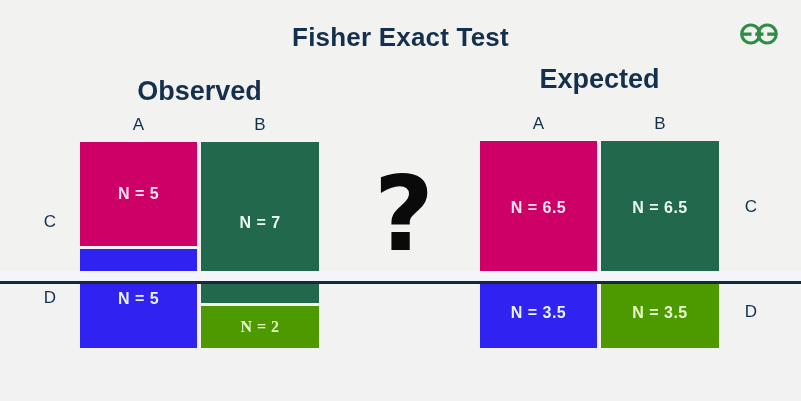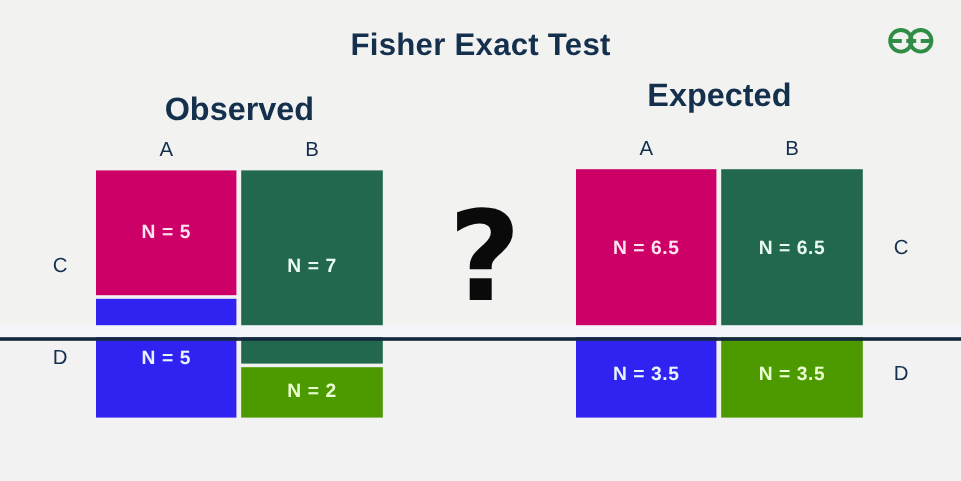--- a/index.html
+++ b/index.html
@@ -148,21 +148,21 @@
       <div class="cell" style="left: 80px; top: 142px; width: 117px; height: 104px; background: rgb(204, 0, 102);">
         <span class="cell-text" style="color: rgb(255, 227, 241);">N = 5</span>
       </div>
       <div class="cell" style="left: 80px; top: 249px; width: 117px; height: 99px; background: rgb(48, 34, 240);">
         <span class="cell-text" style="color: rgb(232, 243, 255);">N = 5</span>
       </div>
       <div class="cell" style="left: 201px; top: 142px; width: 118px; height: 161px; background: rgb(33, 104, 76);">
         <span class="cell-text" style="color: rgb(234, 251, 241);">N = 7</span>
       </div>
       <div class="cell" style="left: 201px; top: 306px; width: 118px; height: 42px; background: rgb(76, 153, 0);">
-        <span class="cell-text" style="color: rgb(234, 255, 208);">N = 2</span>
+        <span class="cell-text" style="color: rgb(234, 255, 208); font-family: Liberation Serif, serif;">N = 2</span>
       </div>
       <div class="panel-heading" style="left: 480px; width: 239px; top: 64px;">Expected</div>
       <div class="col-label" style="left: 480px; width: 117px; top: 114px;">A</div>
       <div class="col-label" style="left: 601px; width: 118px; top: 114px;">B</div>
       <div class="row-label" style="top: 197px; width: 32px; left: 735px;">C</div>
       <div class="row-label" style="top: 302px; width: 32px; left: 735px;">D</div>
       <div class="cell" style="left: 480px; top: 141px; width: 117px; height: 134px; background: rgb(204, 0, 102);">
         <span class="cell-text" style="color: rgb(255, 227, 241);">N = 6.5</span>
       </div>
       <div class="cell" style="left: 480px; top: 278px; width: 117px; height: 70px; background: rgb(48, 34, 240);">

